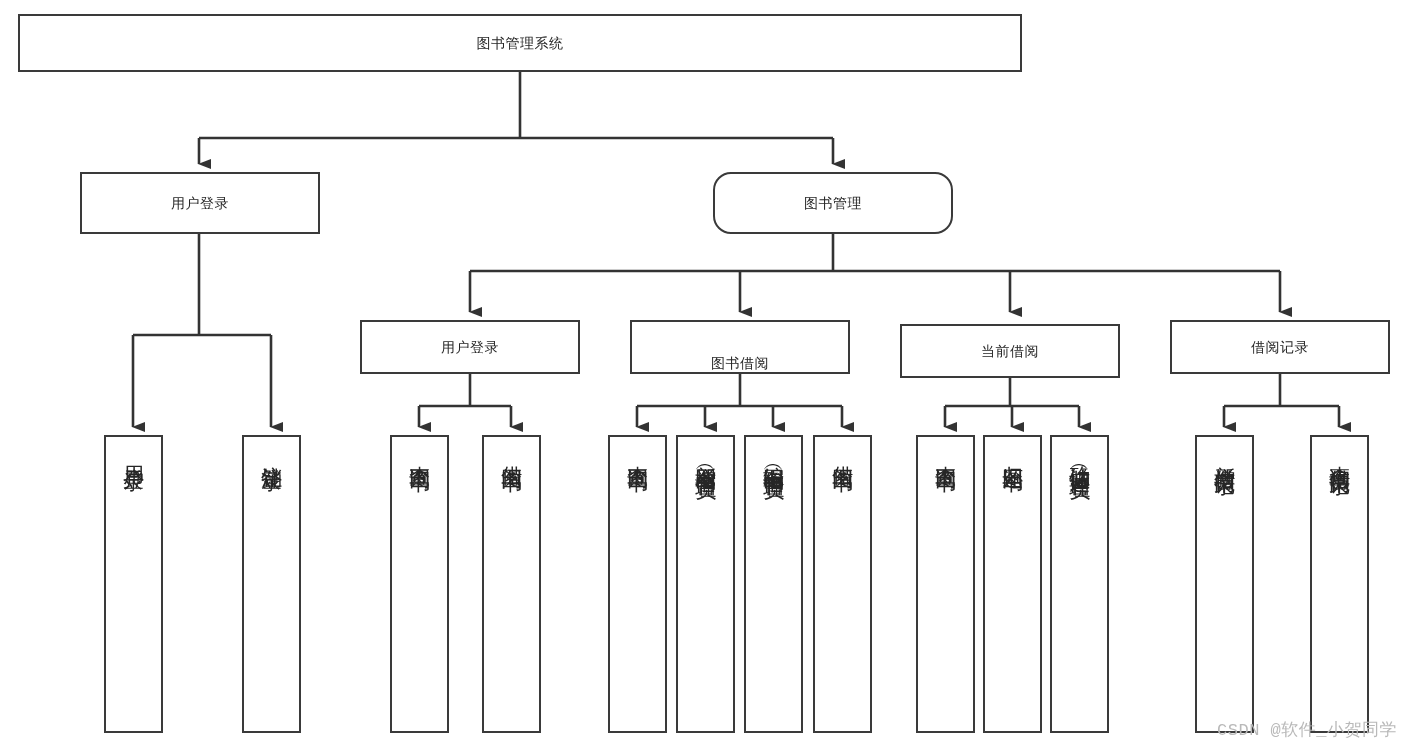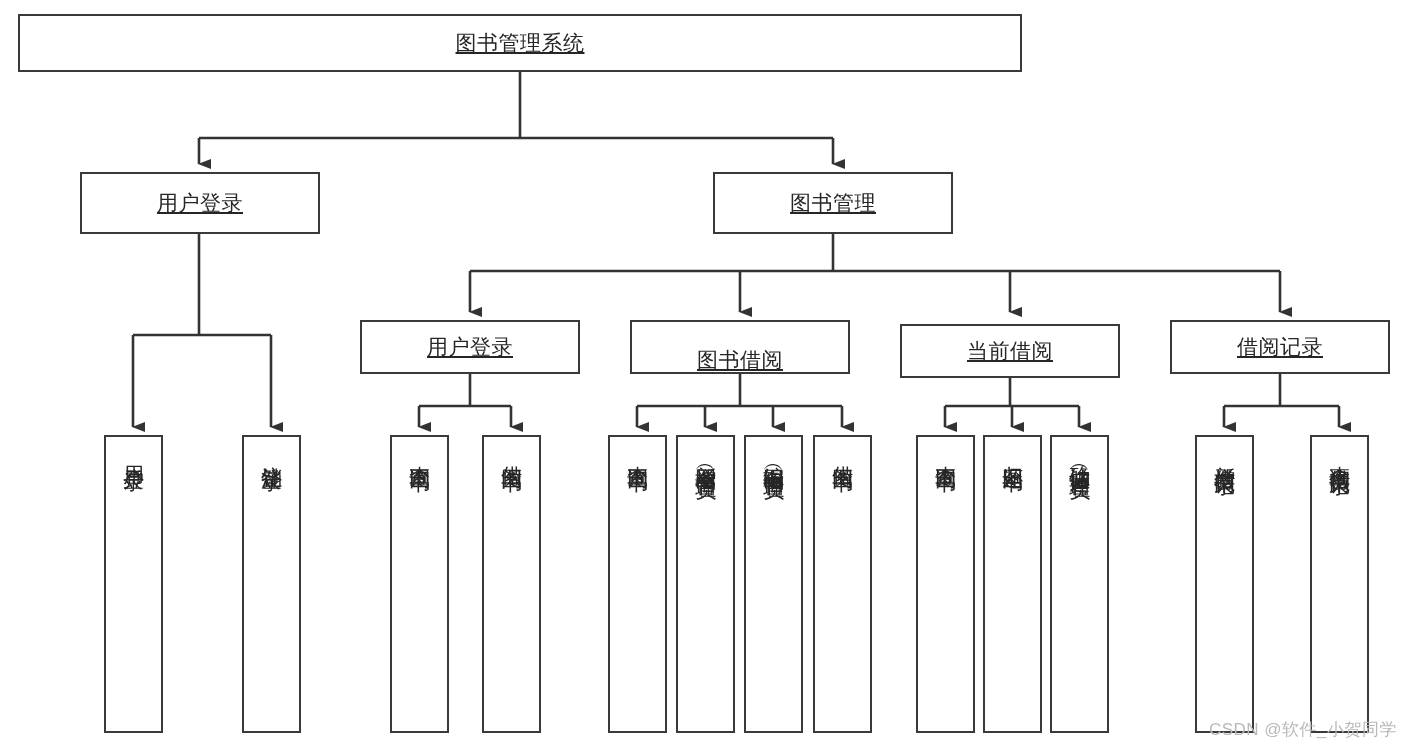--- a/index.html
+++ b/index.html
@@ -31,24 +31,23 @@
     box-sizing: border-box;
     border: 2px solid #3a3a3a;
     background: #ffffff;
     display: flex;
     align-items: center;
     justify-content: center;
     color: #262626;
     letter-spacing: 0.5px;
   }
   .node.horiz {
-    font-size: 21px;
+    font-size: 14px;
     line-height: 1.2;
     white-space: nowrap;
-    text-decoration: underline;
   }
   
   .node.vert {
     align-items: flex-start;
     justify-content: center;
     padding-top: 12px;
   }
   .node.vert .vlabel {
     writing-mode: vertical-rl;
     text-orientation: upright;
@@ -66,20 +65,21 @@
     pointer-events: none;
   }
   #watermark {
     position: absolute;
     right: 8px;
     bottom: 6px;
     font-size: 17px;
     color: #b9b9b9;
     white-space: nowrap;
     letter-spacing: 0.5px;
+    font-family: Liberation Mono, monospace;
   }
 </style>
 </head>
 <body>
 
 <div id="canvas">
 
   <svg id="diagram-svg" viewBox="0 0 1405 747" xmlns="http://www.w3.org/2000/svg">
     <defs>
       <marker id="arrow" markerWidth="11" markerHeight="13" refX="5.5" refY="12" orient="auto" markerUnits="userSpaceOnUse">
@@ -131,21 +131,21 @@
   </svg>
 
   <div class="node horiz" style="left:18px; top:14px; width:1004px; height:58px;">
     <span>图书管理系统</span>
   </div>
 
   <div class="node horiz" style="left:80px; top:172px; width:240px; height:62px;">
     <span>用户登录</span>
   </div>
 
-  <div class="node horiz" style="left:713px; top:172px; width:240px; height:62px;">
+  <div class="node horiz" style="left:713px; top:172px; width:240px; height:62px;border-radius:18px;">
     <span>图书管理</span>
   </div>
 
   <div class="node horiz" style="left:360px; top:320px; width:220px; height:54px;">
     <span>用户登录</span>
   </div>
 
   <div class="node horiz" style="left:630px; top:320px; width:220px; height:54px;align-items:flex-end;">
     <span>图书借阅</span>
   </div>

